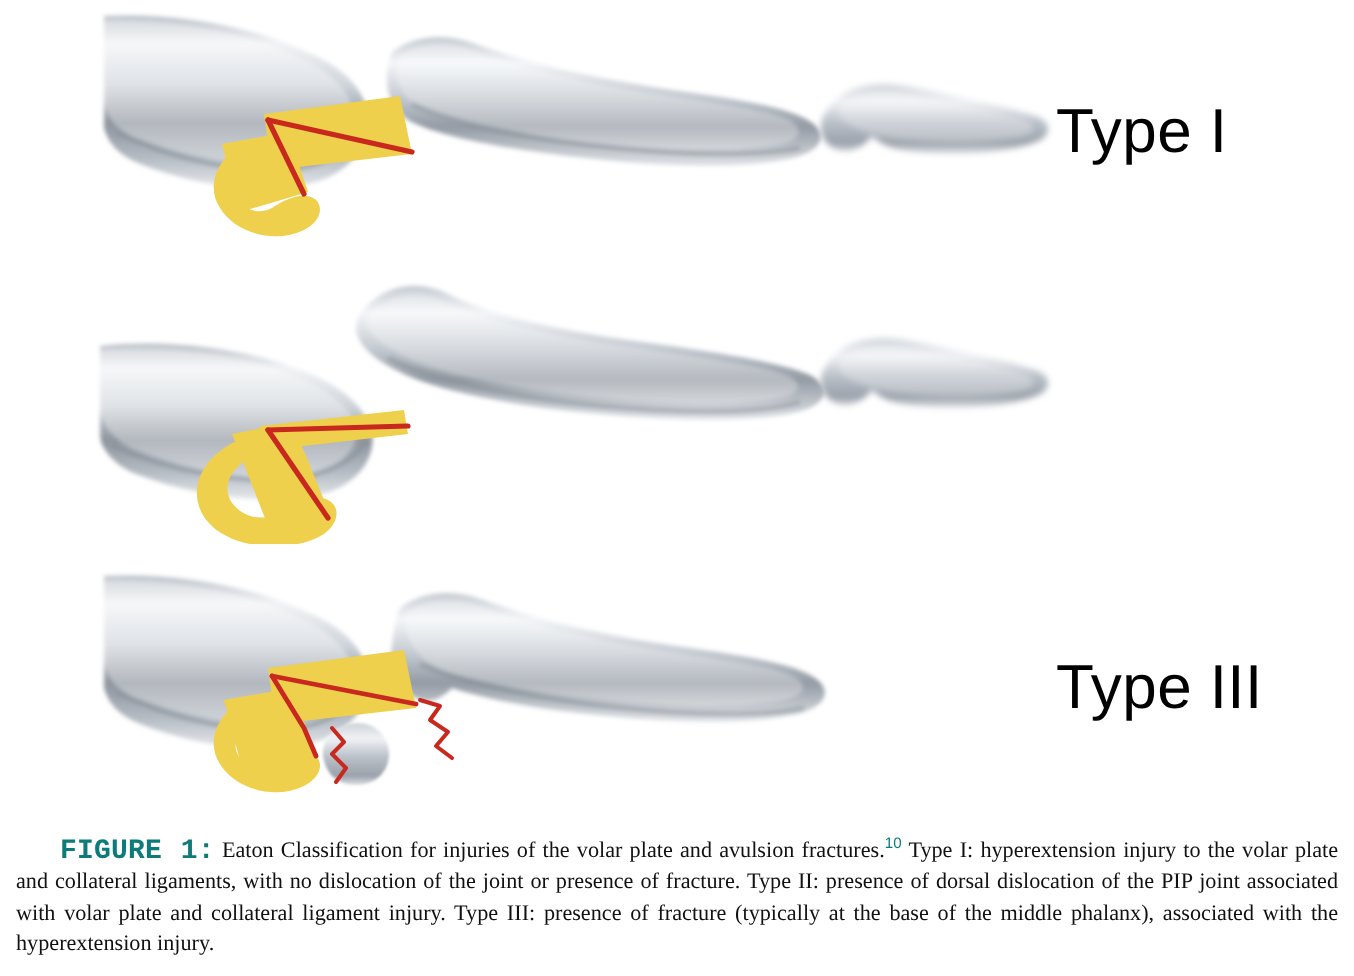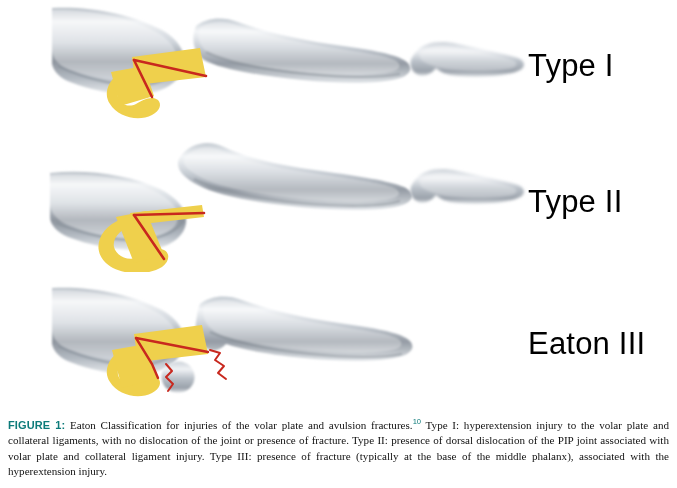--- a/index.html
+++ b/index.html
@@ -50,25 +50,26 @@
     padding:6px 8px 4px 8px;
     box-sizing:border-box;
     font-family:"Liberation Serif", serif;
     font-size:11.1px;
     line-height:15.6px;
     color:#1a1a1a;
     text-align:justify;
     text-justify:inter-word;
   }
   .caption-tag{
-    font-family:Liberation Sans, sans-serif;
+    font-family:Liberation Mono, monospace;
     font-weight:bold;
-    font-size:11px;
+    font-size:14px;
     color:#0d7b7a;
     letter-spacing:0.1px;
+    margin-left:22px;
   }
   .caption-ref{
     color:#0d7b7a;
     font-size:7.6px;
     vertical-align:super;
     font-family:Liberation Sans, sans-serif;
   }
   .caption-body{color:#111111;}
 </style>
 </head>
@@ -238,21 +239,20 @@
           <path d="M130,76 L202,68 L204,80 L134,88 Z" fill="#EFD04C"></path>
           <path d="M116,80 L146,74 L164,118 L134,126 Z" fill="#EFD04C"></path>
         </g>
 
         <g>
           <path d="M134,78 L204,76" stroke="#C8281E" stroke-width="2.6" fill="none" stroke-linecap="round"></path>
           <path d="M134,78 L164,122" stroke="#C8281E" stroke-width="2.6" fill="none" stroke-linecap="round"></path>
         </g>
       </svg>
 
-      <div class="panel-label" id="label-type-2">Type II</div>
     </div>
 
     <div class="panel" id="panel-type-3">
       <svg class="panel-art" viewBox="0 0 530 135" preserveAspectRatio="xMidYMid meet">
         <defs>
           <linearGradient id="boneG1c" x1="0" y1="0" x2="0" y2="1">
             <stop offset="0%" stop-color="#b9c0c8"></stop>
             <stop offset="16%" stop-color="#f2f4f6"></stop>
             <stop offset="40%" stop-color="#cfd5db"></stop>
             <stop offset="62%" stop-color="#8e959e"></stop>
@@ -324,20 +324,20 @@
         </g>
 
         <g>
           <path d="M136,60 L208,74" stroke="#C8281E" stroke-width="2.4" fill="none" stroke-linecap="round"></path>
           <path d="M136,60 L152,86 L158,100" stroke="#C8281E" stroke-width="2.4" fill="none" stroke-linecap="round"></path>
           <path d="M166,86 L172,93 L166,99 L173,106 L168,113" stroke="#C8281E" stroke-width="2" fill="none" stroke-linejoin="round" stroke-linecap="round"></path>
           <path d="M210,72 L220,75 L215,82 L224,88 L218,95 L226,101" stroke="#C8281E" stroke-width="2" fill="none" stroke-linejoin="round" stroke-linecap="round"></path>
         </g>
       </svg>
 
-      <div class="panel-label" id="label-type-3">Eaton III</div>
+      <div class="panel-label" id="label-type-3">Type III</div>
     </div>
 
   </div>
 
   <div class="caption"><span class="caption-tag">FIGURE 1:</span><span class="caption-body"> Eaton Classification for injuries of the volar plate and avulsion fractures.</span><span class="caption-ref">10</span><span class="caption-body"> Type I: hyperextension injury to the volar plate and collateral ligaments, with no dislocation of the joint or presence of fracture. Type II: presence of dorsal dislocation of the PIP joint associated with volar plate and collateral ligament injury. Type III: presence of fracture (typically at the base of the middle phalanx), associated with the hyperextension injury.</span></div>
 
 </div>
 
 </body></html>

